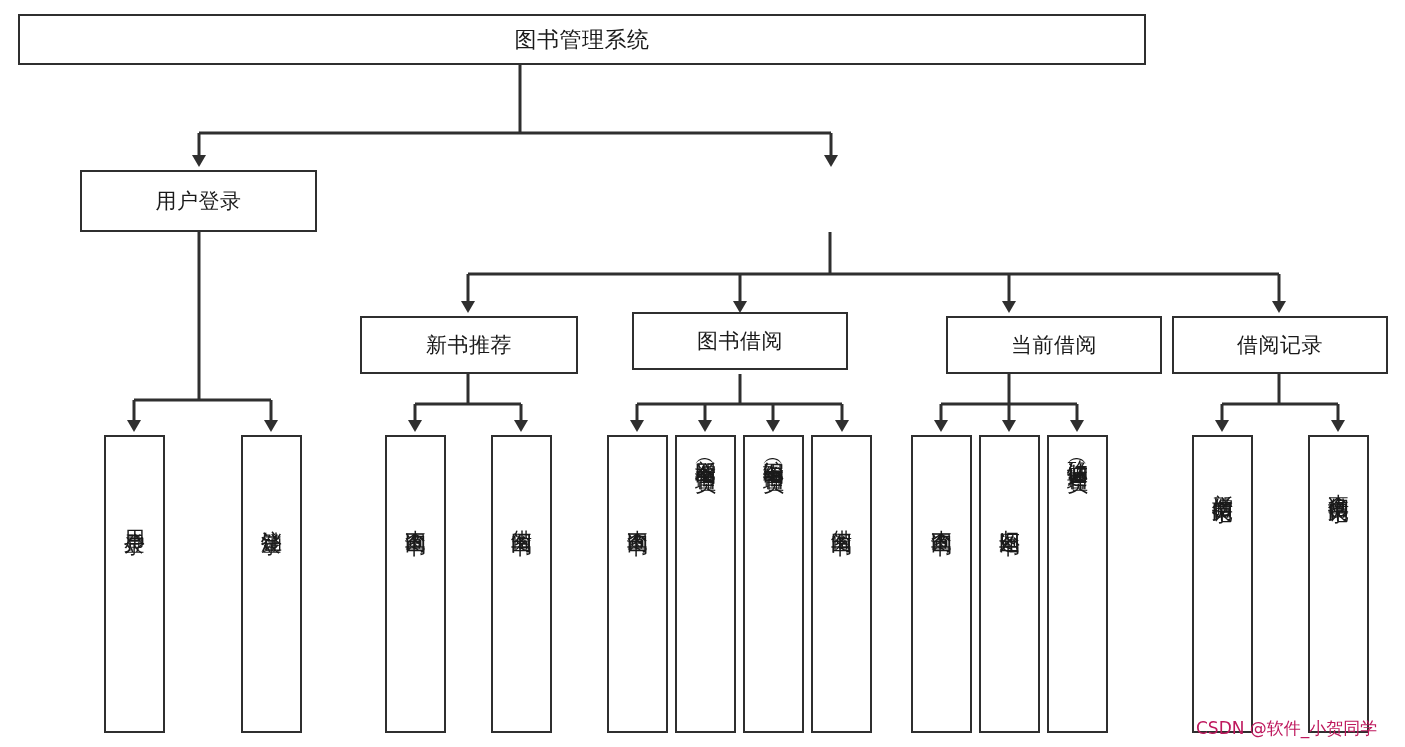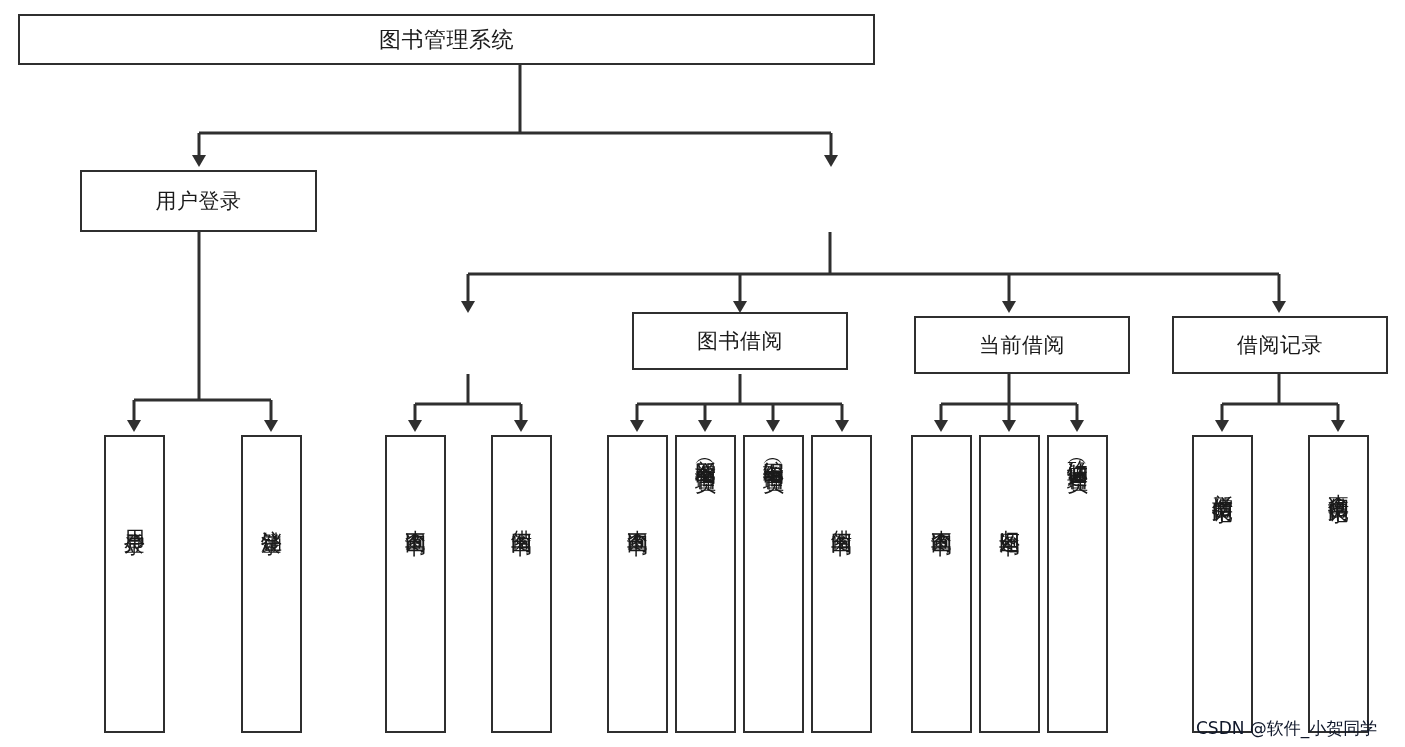--- a/index.html
+++ b/index.html
@@ -61,21 +61,21 @@
     writing-mode: vertical-rl;
     text-orientation: upright;
     font-size: 21px;
     line-height: 1.05;
     letter-spacing: 2px;
     white-space: nowrap;
   }
   .watermark {
     position: absolute;
     font-size: 17px;
-    color: #0f172a;
+    color: #be185d;
     white-space: nowrap;
     z-index: 3;
     font-family: "DejaVu Sans", "Liberation Sans", sans-serif;
   }
 </style>
 </head>
 <body>
 
 <div id="canvas">
 
@@ -122,32 +122,35 @@
       <path d="M1009,404 L1009,421" marker-end="url(#arrow)"></path>
       <path d="M1077,404 L1077,421" marker-end="url(#arrow)"></path>
 
       <path d="M1279,374 L1279,404"></path>
       <path d="M1222,404 L1338,404"></path>
       <path d="M1222,404 L1222,421" marker-end="url(#arrow)"></path>
       <path d="M1338,404 L1338,421" marker-end="url(#arrow)"></path>
     </g>
   </svg>
 
-  <div class="node horiz root" style="left:18px; top:14px; width:857px; height:51px;">
+  <div class="node horiz root" style="left:18px; top:14px; width:1128px; height:51px;">
     <span class="label">图书管理系统</span>
   </div>
 
   <div class="node horiz" style="left:80px; top:170px; width:237px; height:62px;">
     <span class="label">用户登录</span>
   </div>
 
+  <div class="node horiz" style="left:360px; top:316px; width:218px; height:58px;">
+    <span class="label">新书推荐</span>
+  </div>
   <div class="node horiz" style="left:632px; top:312px; width:216px; height:58px;">
     <span class="label">图书借阅</span>
   </div>
-  <div class="node horiz" style="left:914px; top:316px; width:216px; height:58px;">
+  <div class="node horiz" style="left:946px; top:316px; width:216px; height:58px;">
     <span class="label">当前借阅</span>
   </div>
   <div class="node horiz" style="left:1172px; top:316px; width:216px; height:58px;justify-content:center;">
     <span class="label">借阅记录</span>
   </div>
 
   <div class="node leaf" style="left:104px; top:435px; width:61px; height:298px; padding-top:76px;">
     <span class="label">用户登录</span>
   </div>
   <div class="node leaf" style="left:241px; top:435px; width:61px; height:298px; padding-top:76px;">

